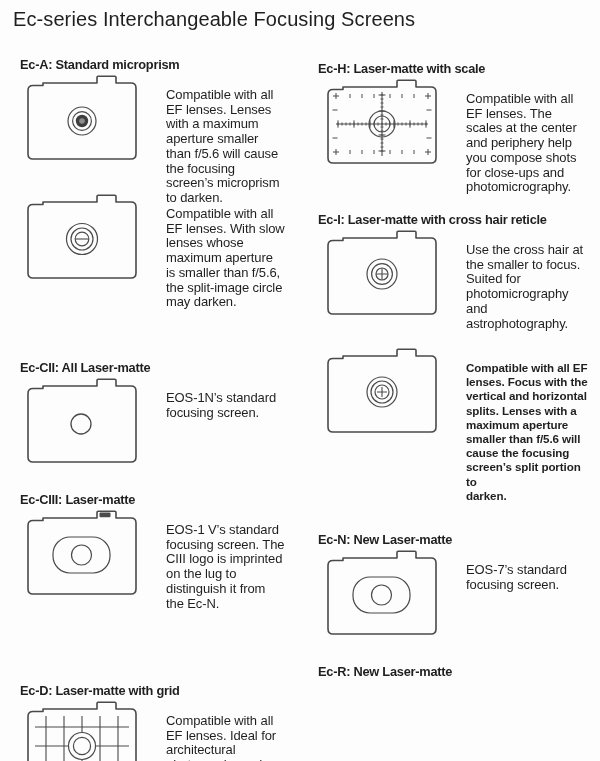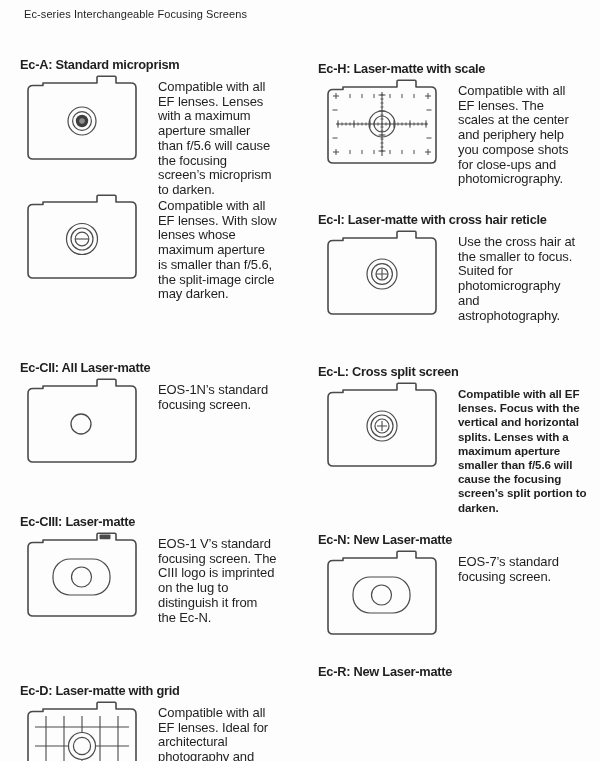--- a/index.html
+++ b/index.html
@@ -2,35 +2,35 @@
 <html><head>
 <meta charset="utf-8">
 <style>
   html,body{margin:0;padding:0;}
   body{
     width:600px;height:761px;position:relative;background:#fdfdfd;
     font-family:"Liberation Sans","DejaVu Sans",sans-serif;color:#1f1f1f;
     overflow:hidden;
   }
   .page-title{
-    position:absolute;left:24px;top:8px;margin:0;
-    font-size:11px;font-weight:normal;letter-spacing:.1px;
+    position:absolute;left:13px;top:8px;margin:0;
+    font-size:20px;font-weight:normal;letter-spacing:.1px;
   }
   .section{position:absolute;}
   .col-left{left:20px;width:292px;}
   .col-right{left:318px;width:282px;}
   .heading{
     margin:16px 0 3px 0;font-size:12.8px;font-weight:bold;
     letter-spacing:-.25px;white-space:nowrap;
   }
   .row{display:flex;align-items:flex-start;}
   .diagram{flex:0 0 auto;margin-left:2px;margin-right:12px;}
   .col-right .diagram{margin-left:4px;}
   .desc{
-    margin:4px;padding-top:1px;font-size:13px;line-height:14.7px;
+    margin:12px;padding-top:1px;font-size:13px;line-height:14.7px;
     white-space:pre-line;letter-spacing:-.1px;
   }
   .desc-small{font-size:11.6px;line-height:14.2px;font-weight:bold;}
   svg{display:block;}
   .ln{stroke:#4a4a4a;fill:none;}
 </style>
 </head>
 <body>
 
 <svg width="0" height="0" style="position:absolute" aria-hidden="true">
@@ -142,21 +142,20 @@
     <svg class="diagram" width="120" height="88" viewBox="0 0 120 88">
       <use href="#screen-body"></use>
       <circle class="ln" cx="59" cy="46" r="10" stroke-width="1.3"></circle>
     </svg>
     <p class="desc">EOS-1N’s standard
 focusing screen.</p>
   </div>
 </div>
 
 <div class="section col-right" style="top:348px">
-  <h2 class="heading">Ec-L: Cross split screen</h2>
   <div class="row">
     <svg class="diagram" width="120" height="88" viewBox="0 0 120 88">
       <use href="#screen-body"></use>
       <g>
         <circle class="ln" cx="60" cy="44" r="15" stroke-width="1.2"></circle>
         <circle class="ln" cx="60" cy="44" r="11" stroke-width="1.2"></circle>
         <circle class="ln" cx="60" cy="44" r="7" stroke-width="1.2"></circle>
         <path class="ln" stroke-width="1.1" d="M60 39V49M55 44h10"></path>
       </g>
     </svg>
@@ -165,21 +164,21 @@
 vertical and horizontal
 splits. Lenses with a
 maximum aperture
 smaller than f/5.6 will
 cause the focusing
 screen’s split portion to
 darken.</p>
   </div>
 </div>
 
-<div class="section col-left" style="top:498px">
+<div class="section col-left" style="top:476px">
   <h2 class="heading">Ec-CIII: Laser-matte</h2>
   <div class="row">
     <svg class="diagram" width="120" height="88" viewBox="0 0 120 88">
       <use href="#screen-body"></use>
       <rect x="77.5" y="2.6" width="11" height="4.6" rx="1" fill="#4a4a4a"></rect>
       <g>
         <rect class="ln" x="31" y="27" width="57" height="36" rx="17" stroke-width="1.2"></rect>
         <circle class="ln" cx="59.5" cy="45" r="10" stroke-width="1.2"></circle>
       </g>
     </svg>

